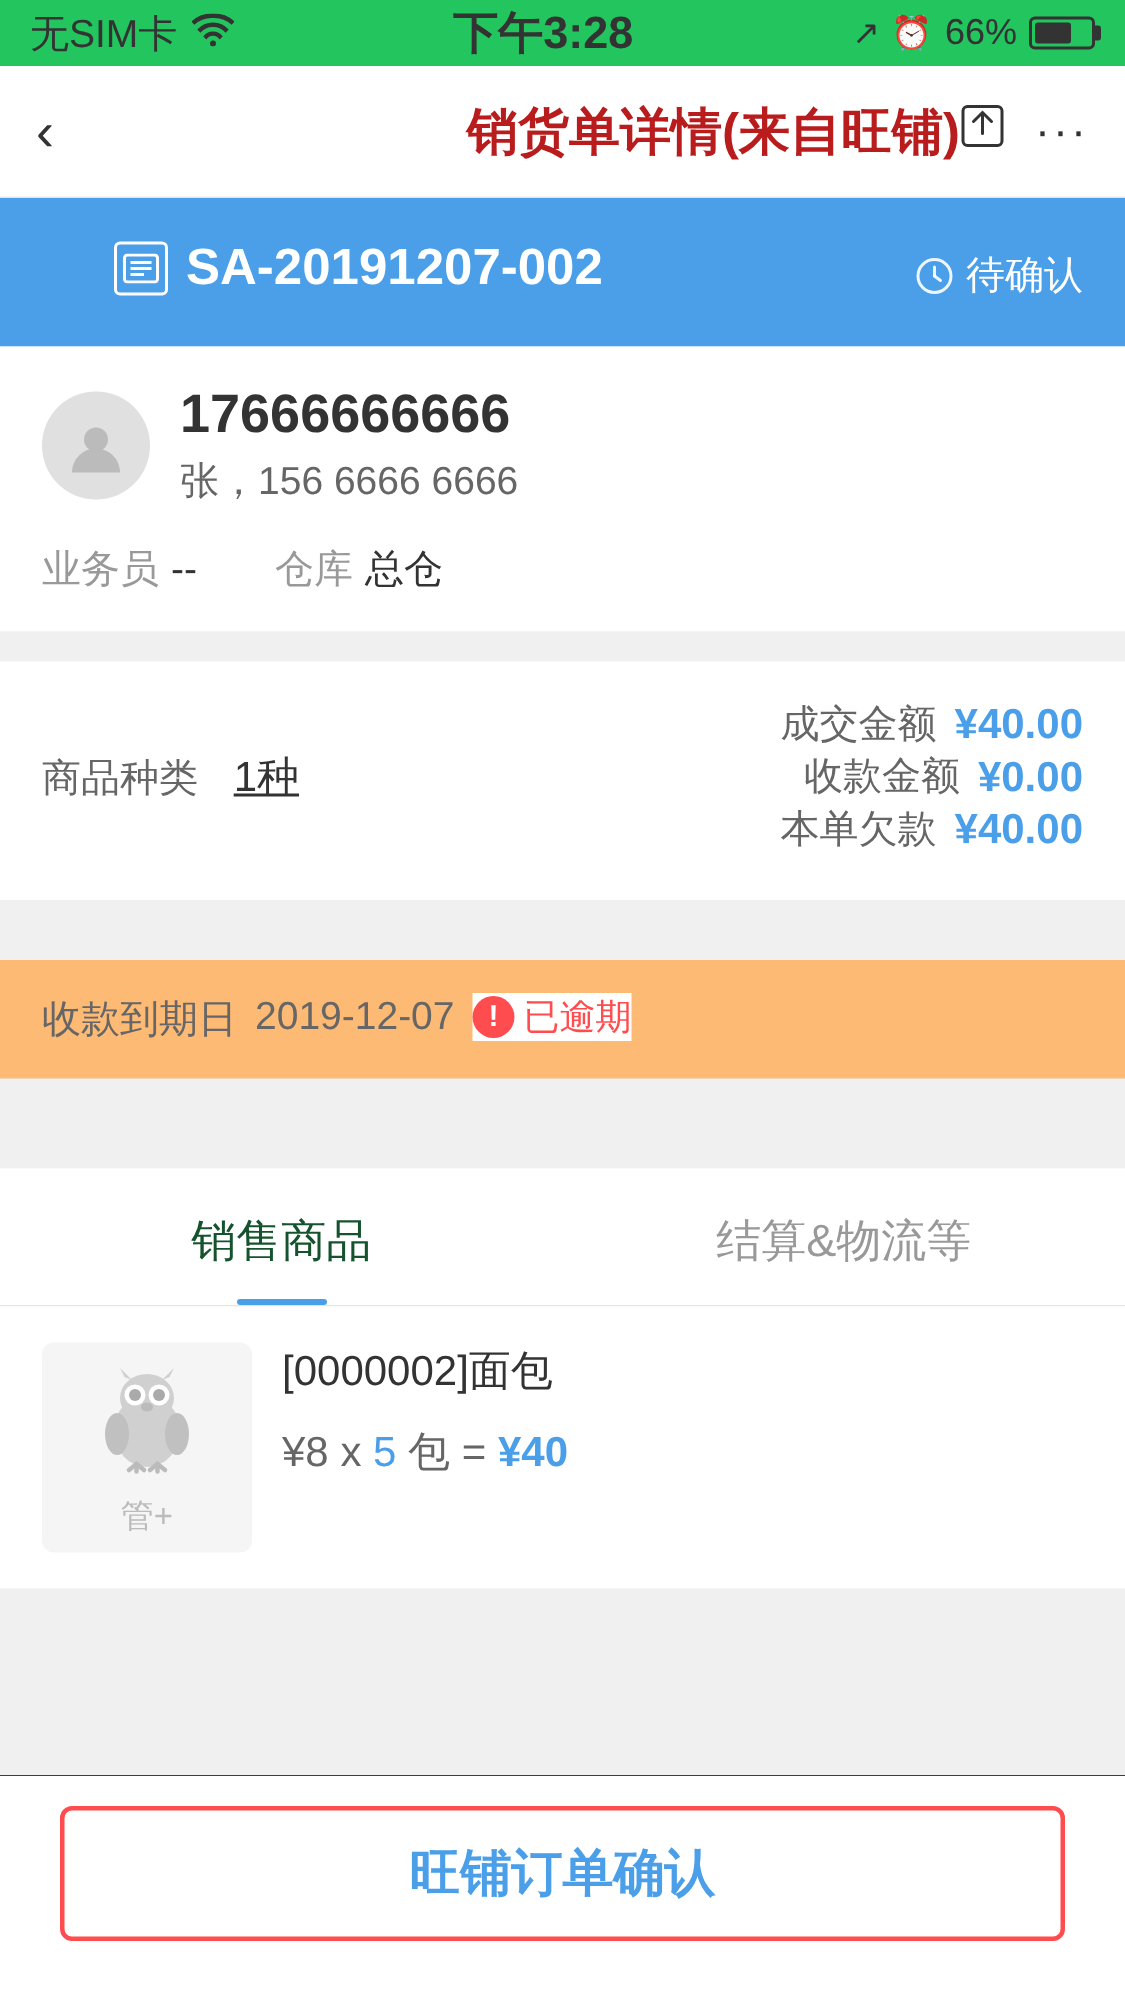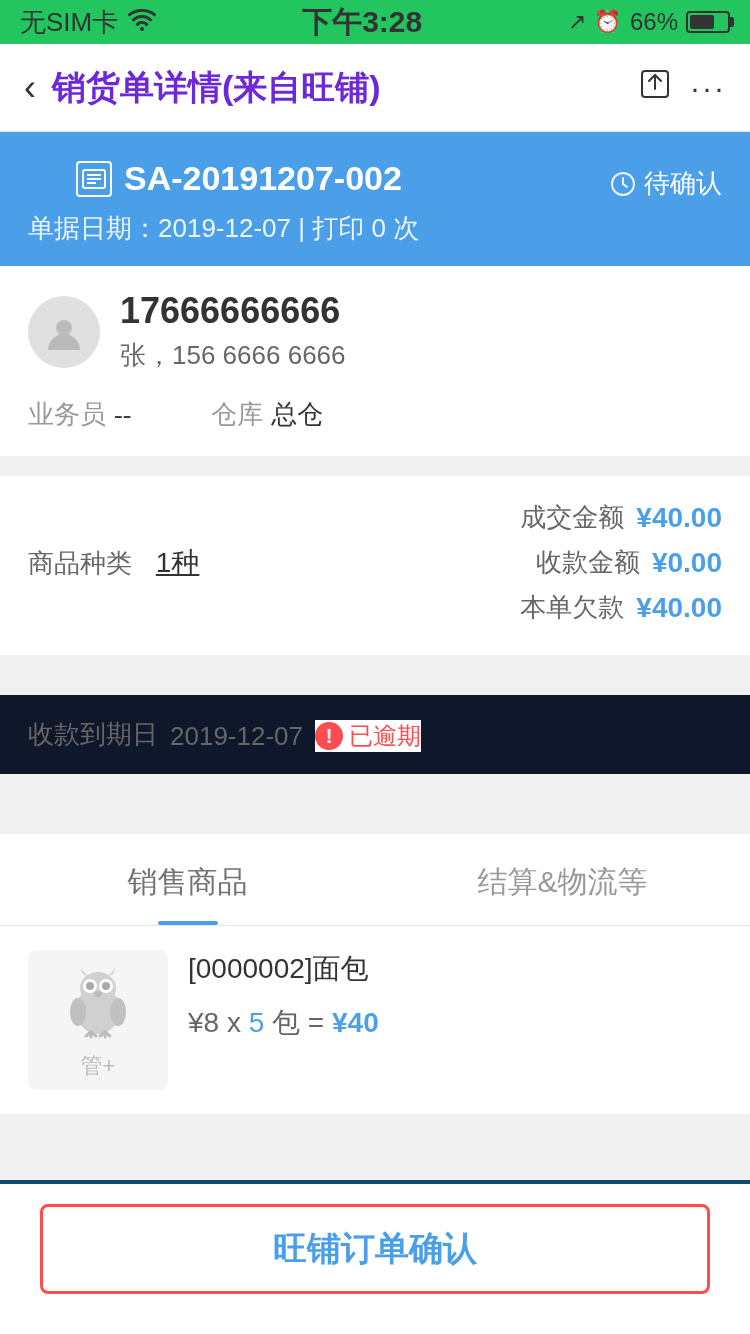--- a/index.html
+++ b/index.html
@@ -48,24 +48,24 @@
       border-bottom: 1px solid #e5e5e5;
     }
     .nav-back {
       font-size: 36px;
       color: #333;
       cursor: pointer;
       padding: 0 16px 0 0;
     }
     .nav-title {
       flex: 1;
-      text-align: left;
+      text-align: right;
       font-size: 34px;
       font-weight: 600;
-      color: #6d28d9;
+      color: #b91c1c;
     }
     .nav-actions { display: flex; align-items: center; gap: 20px; }
     .nav-icon { font-size: 30px; color: #333; cursor: pointer; }
     .nav-more { font-size: 30px; color: #333; cursor: pointer; letter-spacing: 2px; }
 
     
     .order-header {
       background: #4a9fe8;
       padding: 24px 28px 20px;
       margin-bottom: 0;
@@ -137,25 +137,24 @@
       color: #333;
     }
     .customer-name {
       font-size: 26px;
       color: #666;
       margin-top: 6px;
       text-align: right;
     }
     .customer-meta {
       display: flex;
-      gap: 80px;
+      gap: 52px;
       font-size: 26px;
       color: #666;
       padding-top: 8px;
-      font-family: Liberation Serif, serif;
     }
     .meta-item { display: flex; align-items: center; gap: 8px; }
     .meta-label { color: #999; }
     .meta-value { color: #333; }
 
     
     .summary-section {
       background: #fff;
       padding: 24px 28px;
     }
@@ -172,40 +171,40 @@
     .product-types-val {
       font-size: 28px;
       color: #333;
       font-weight: 500;
       text-decoration: underline;
     }
     .amount-rows {
       display: flex;
       flex-direction: column;
       align-items: flex-end;
-      gap: 10px;
+      gap: 0;
       margin-left: 16px;
     }
     .amount-row {
       display: flex;
       align-items: center;
       gap: 12px;
       font-size: 26px;
     }
     .amount-label { color: #666; }
     .amount-value-blue { color: #4a9fe8; font-weight: 600; font-size: 28px; }
 
     
     .due-section {
-      background: #0f172a;
+      background: #fdba74;
       padding: 22px 28px;
       font-size: 26px;
       color: #666;
       display: flex;
-      align-items: flex-end;
+      align-items: flex-start;
       gap: 12px;
     }
     .overdue-badge {
       background: #fff;
       color: #ff4d4f;
       font-size: 24px;
       display: flex;
       align-items: center;
       gap: 6px;
       font-weight: 500;
@@ -232,21 +231,21 @@
     .tab-item {
       flex: 1;
       text-align: center;
       padding: 28px 0 22px;
       font-size: 30px;
       color: #999;
       position: relative;
       cursor: pointer;
     }
     .tab-item.active {
-      color: #737373;
+      color: #14532d;
       text-align: center;
     }
     .tab-item.active::after {
       content: '';
       position: absolute;
       bottom: 0;
       left: 50%;
       transform: translateX(-50%);
       width: 60px;
       height: 4px;
@@ -296,21 +295,21 @@
     }
 
     
     .bottom-bar {
       position: fixed;
       bottom: 0;
       left: 0;
       width: 750px;
       background: #fff;
       padding: 20px 40px 40px;
-      border-top: 4px solid #0c4a6e;
+      border-top: 1px solid #0c4a6e;
     }
     .confirm-btn {
       width: 100%;
       height: 90px;
       border: 3px solid #ff4d4f;
       border-radius: 8px;
       background: #fff;
       color: #4a9fe8;
       font-size: 34px;
       font-weight: 600;
@@ -374,24 +373,20 @@
       <span>SA-20191207-002</span>
     </div>
     <div class="order-status">
       <svg width="26" height="26" viewBox="0 0 26 26">
         <circle cx="13" cy="13" r="11" fill="none" stroke="rgba(255,255,255,0.9)" stroke-width="2"></circle>
         <line x1="13" y1="7" x2="13" y2="13" stroke="rgba(255,255,255,0.9)" stroke-width="2" stroke-linecap="round"></line>
         <line x1="13" y1="13" x2="17" y2="16" stroke="rgba(255,255,255,0.9)" stroke-width="2" stroke-linecap="round"></line>
       </svg>
       <span>待确认</span>
     </div>
-  </div>
-  <div class="order-date">
-    <span>单据日期：</span><span>2019-12-07</span>
-    <span>| 打印</span> <span>0</span> <span>次</span>
   </div>
 </div>
 
 <div class="card customer-section">
   <div class="customer-top">
     <div class="avatar">
       <svg width="40" height="40" viewBox="0 0 40 40">
         <circle cx="20" cy="16" r="8" fill="#bbb"></circle>
         <path d="M4 38c0-9 7.2-16 16-16s16 7.2 16 16" fill="#bbb"></path>
       </svg>

